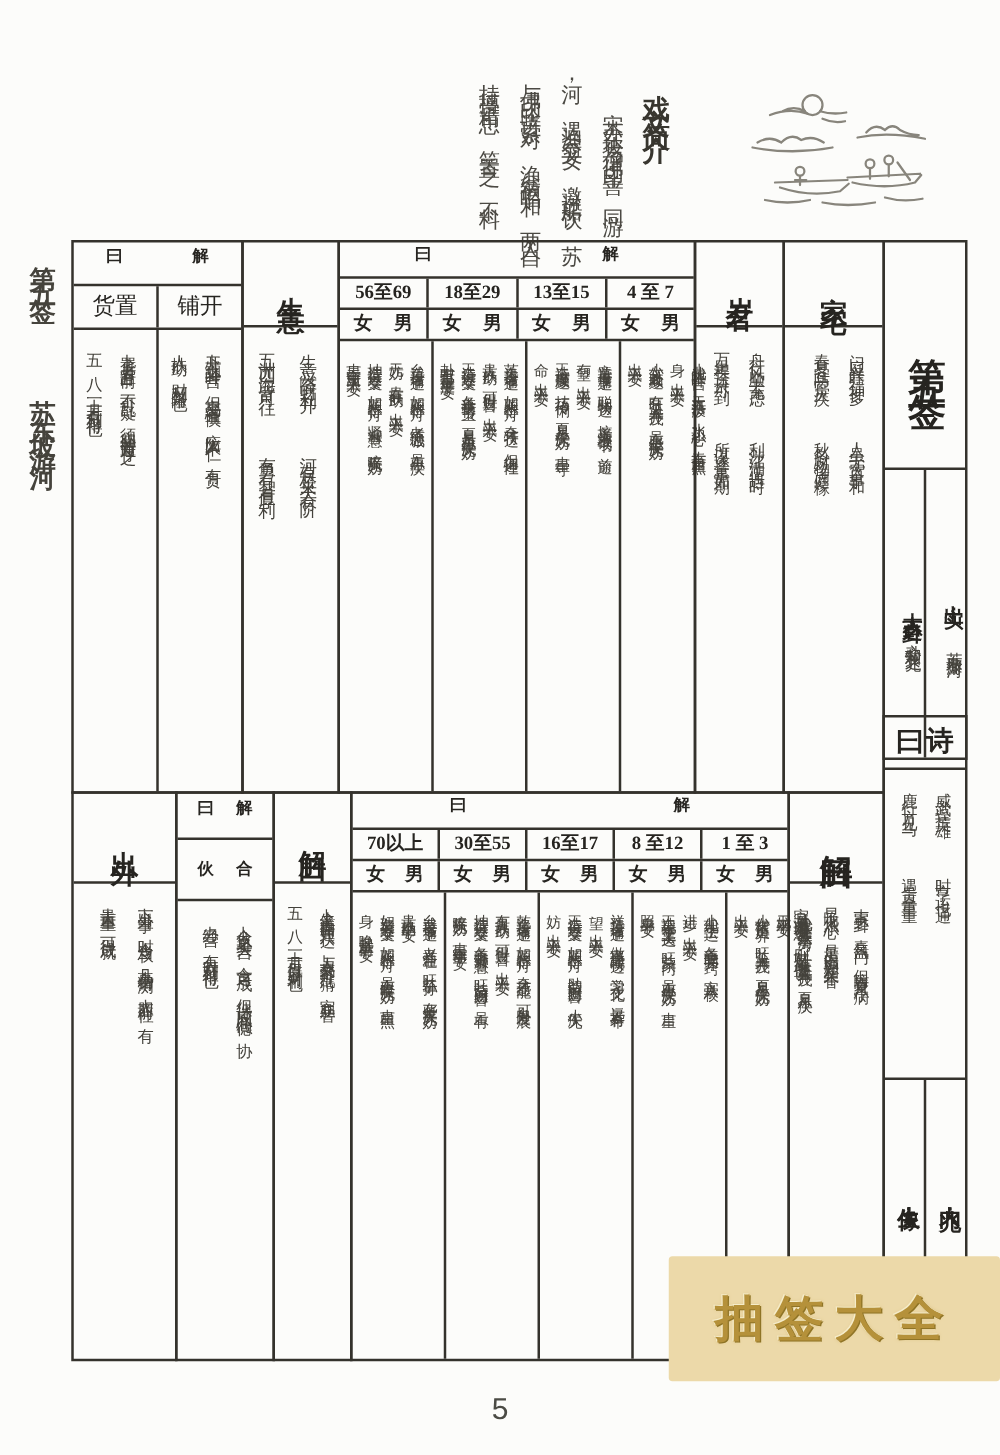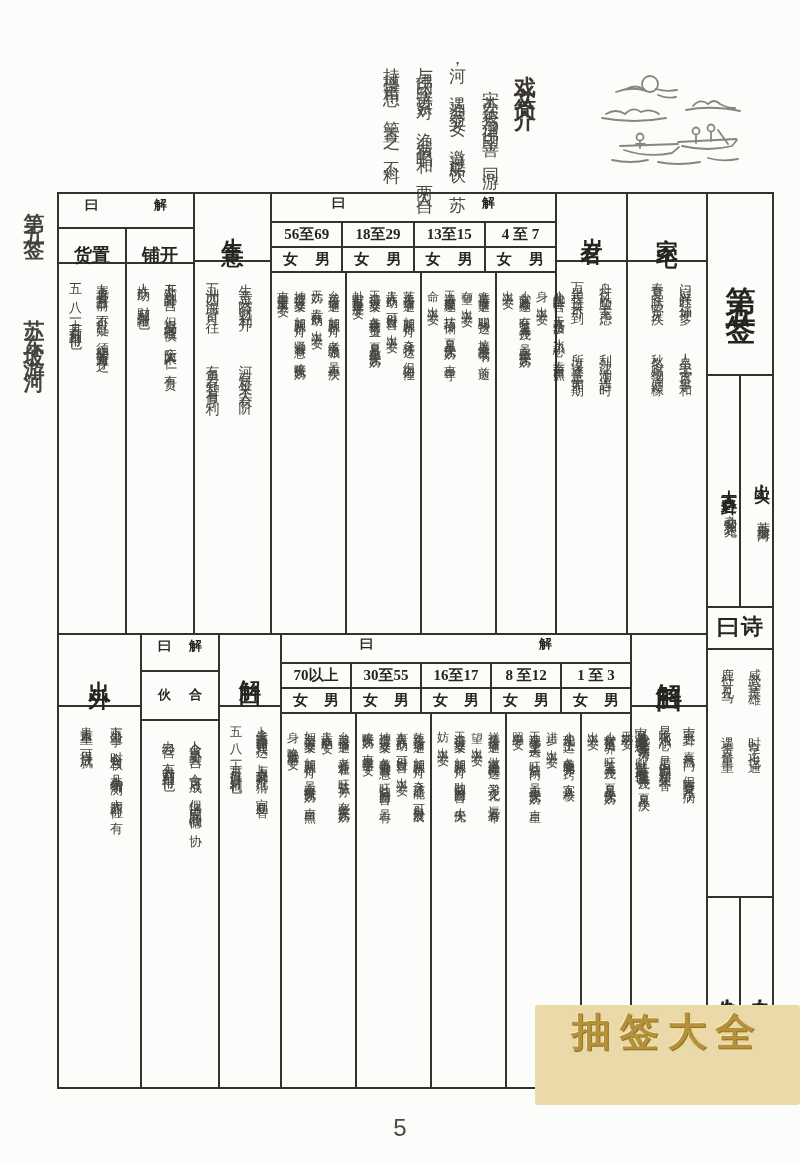--- a/index.html
+++ b/index.html
@@ -20,42 +20,42 @@
   
   .grp{position:absolute;border:2px solid #34322c;box-sizing:border-box;display:flex;flex-direction:column;}
   .hdr{flex:0 0 auto;border-bottom:2px solid #34322c;font-weight:700;color:#262420;display:block;}
   .spread{font-size:13px;text-align:justify;text-align-last:justify;line-height:1.25;}
   .row{display:flex;flex:0 0 auto;border-bottom:2px solid #34322c;}
   .row > div{flex:1;}
   .row > div + div{border-left:2px solid #34322c;}
   .bodyrow{display:flex;flex:1 1 auto;min-height:0;}
   .bodyrow > div{flex:1;}
   .bodyrow > div + div{border-left:2px solid #34322c;}
-  .subhdr{font-weight:700;font-size:18px;color:#262420;text-align:justify;text-align-last:justify;padding:14px 15px 0;}
+  .subhdr{font-weight:400;font-size:18px;color:#262420;text-align:justify;text-align-last:justify;padding:3px 15px 0;}
   .agec{font-weight:700;font-size:15px;color:#262420;text-align:center;line-height:23px;}
   .mfc{font-weight:700;font-size:15px;color:#262420;text-align:justify;text-align-last:justify;padding:0 11px;line-height:22px;}
   .vhdr{writing-mode:vertical-rl;text-orientation:upright;font-weight:700;font-size:22px;letter-spacing:7px;color:#262420;display:flex;align-items:center;justify-content:center;border-bottom:2px solid #34322c;}
   .bigtitle{writing-mode:vertical-rl;text-orientation:upright;font-weight:700;font-size:30px;letter-spacing:14px;color:#262420;display:flex;align-items:center;justify-content:center;border-bottom:2px solid #34322c;}
   
   .fz12{font-size:12px;line-height:17px;letter-spacing:2px;padding:8px 3px 4px 2px;}
   .two13{font-size:13px;line-height:27px;letter-spacing:2.5px;padding:9px 9px 4px 2px;}
   .wide2{font-size:14px;line-height:33px;letter-spacing:6px;padding:10px 8px 4px 2px;}
   .mid2{font-size:13px;line-height:28px;letter-spacing:5px;padding:10px 7px 4px 2px;}
   .low2{font-size:13px;line-height:30px;letter-spacing:2px;padding:9px 9px 4px 2px;}
   .jz3{font-size:12.5px;line-height:24px;letter-spacing:2.5px;padding:9px 5px 4px 2px;}
   .poem{font-size:13px;line-height:27px;letter-spacing:6px;padding:8px 4px 4px 2px;border-bottom:2px solid #34322c;}
   .pair{display:flex;flex:1 1 auto;min-height:0;}
   .pair > div{flex:1;}
   .pair > div + div{border-left:2px solid #34322c;}
   .paircell{writing-mode:vertical-rl;text-orientation:upright;display:flex;justify-content:center;padding-top:10px;}
   .plabel{font-weight:700;font-size:16px;letter-spacing:3px;color:#262420;}
   .pval{font-size:13px;letter-spacing:2px;color:#44423c;}
   .plabel2{writing-mode:vertical-rl;text-orientation:upright;font-weight:700;font-size:18px;letter-spacing:3px;color:#262420;display:flex;justify-content:center;padding-top:10px;}
   
-  .watermark{left:535px;top:1005px;width:265px;height:100px;background:#ecd9a9;border-radius:3px;display:flex;align-items:flex-start;justify-content:center;z-index:9;}
+  .watermark{left:535px;top:1005px;width:265px;height:100px;background:#ecd9a9;border-radius:3px;display:flex;align-items:center;justify-content:center;z-index:9;}
   .watermark span{font-weight:700;font-size:39px;letter-spacing:9px;color:#b5913a;
     text-shadow:1px 1px 0 #8f7426,-1px -1px 0 #f5ecc9,0 0 3px #d9bf7f;}
   .pageno{left:0;top:1114px;width:800px;text-align:center;font-size:24px;color:#4b4b45;font-family:"Liberation Sans",sans-serif;}
 </style>
 </head>
 <body>
 
 <div class="sheet">
 
   <div class="abs vtext intro-title">戏文简介</div>
@@ -219,21 +219,21 @@
     </div>
   </div>
 
   <div class="grp" style="left:630px;top:633px;width:78px;height:456px;">
     <div class="vhdr" style="height:70px;flex:0 0 70px;font-size:26px;">解曰</div>
     <div class="vbody jz3" style="flex:1;">吉宅之卦　喜气盈门　但防春夏月小病
 早晚火烛小心　是厝内土神愿和久年香
 宜安谢土谢神恩　则财丁昌盛也</div>
   </div>
 
-  <div class="grp" style="left:706px;top:606px;width:68px;height:483px;justify-content:flex-end;">
+  <div class="grp" style="left:706px;top:572px;width:68px;height:483px;justify-content:flex-end;">
     <div class="hdr spread" style="padding:5px 9px 0;height:35px;font-size:22px;">曰诗</div>
     <div class="vbody poem" style="height:234px;flex:0 0 234px;">威武逞英雄　　时亨运也通
 鹿行方见马　　遇贵喜重重</div>
     <div class="pair">
       <div class="plabel2">生像：</div>
       <div class="plabel2">内兆：</div>
     </div>
   </div>
 
   <div class="abs watermark">

